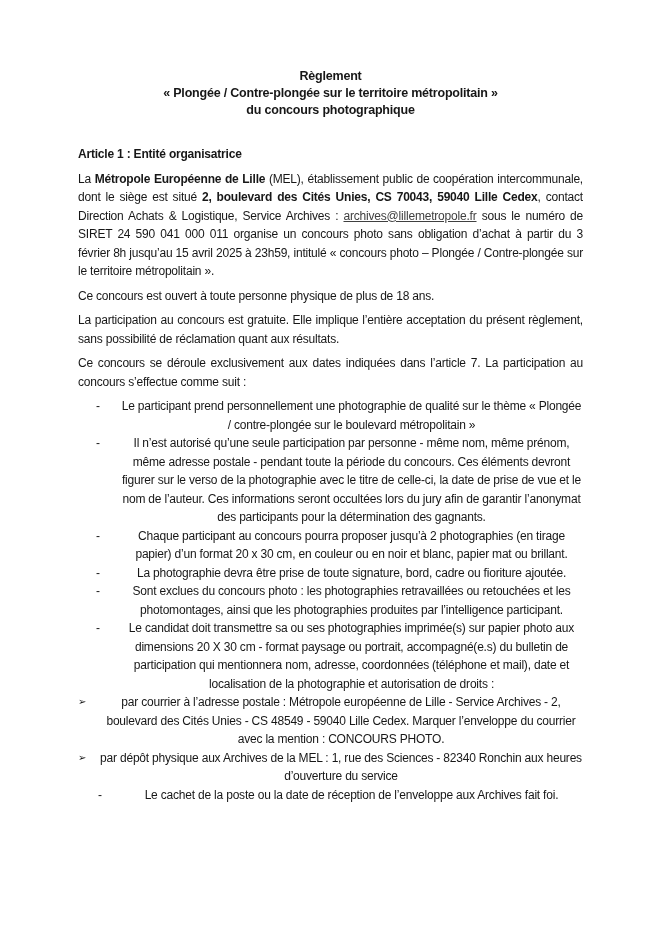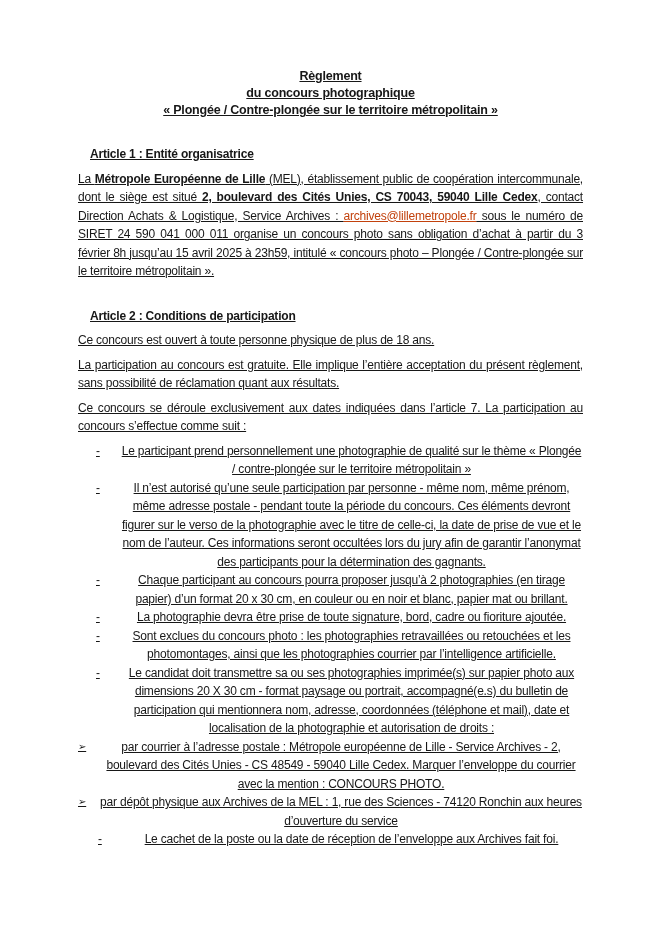--- a/index.html
+++ b/index.html
@@ -13,42 +13,41 @@
     height: 935px;
     box-sizing: border-box;
     background: #ffffff;
     padding: 68px 78px 0 78px;
     overflow: hidden;
     font-family: "Liberation Sans", "DejaVu Sans", sans-serif;
     font-size: 12px;
     letter-spacing: -0.2px;
     line-height: 18.5px;
     color: #171717;
-    text-decoration: underline;
   }
   .doc-title {
     text-align: center;
     font-weight: bold;
     font-size: 12.5px;
     line-height: 17px;
     margin-bottom: 26px;
   }
   .h {
     font-weight: bold;
-    margin: 26px 0 6px 12px;
+    margin: 26px 0 6px 0;
   }
   .para {
     margin: 0 0 6px 0;
   }
   .justify {
     text-align: justify;
   }
   .b { font-weight: bold; }
   .link {
-    color: #c2410c;
+    color: #404040;
     text-decoration: underline;
     cursor: pointer;
     margin-top: 44px;
   }
   .list { margin: 0; }
   .li {
     display: flex;
     align-items: flex-start;
   }
   .li .li-text {
@@ -75,73 +74,72 @@
     width: 22px;
   }
 </style>
 </head>
 <body>
 
 <div class="page">
 
   <div class="doc-title">
     <div>Règlement</div>
+    <div>« Plongée / Contre-plongée sur le territoire métropolitain »</div>
     <div>du concours photographique</div>
-    <div>« Plongée / Contre-plongée sur le territoire métropolitain »</div>
   </div>
 
   <div class="h">Article 1 : Entité organisatrice</div>
   <p class="para justify"><span>La </span><span class="b">Métropole Européenne de Lille</span><span> (MEL), établissement public de coopération intercommunale, dont le siège est situé </span><span class="b">2, boulevard des Cités Unies, CS 70043, 59040 Lille Cedex</span><span>, contact Direction Achats &amp; Logistique, Service Archives : </span><a class="link">archives@lillemetropole.fr</a><span> sous le numéro de SIRET 24 590 041 000 011 organise un concours photo sans obligation d’achat à partir du 3 février 8h jusqu’au 15 avril 2025 à 23h59, intitulé « concours photo – Plongée / Contre-plongée sur le territoire métropolitain ».</span></p>
 
-  <div class="h">Article 2 : Conditions de participation</div>
   <p class="para">Ce concours est ouvert à toute personne physique de plus de 18 ans.</p>
   <p class="para justify">La participation au concours est gratuite. Elle implique l’entière acceptation du présent règlement, sans possibilité de réclamation quant aux résultats.</p>
 
   <p class="para justify">Ce concours se déroule exclusivement aux dates indiquées dans l’article 7. La participation au concours s’effectue comme suit :</p>
 
   <div class="list">
 
     <div class="li dash-li">
       <span class="marker">-</span>
-      <span class="li-text justify">Le participant prend personnellement une photographie de qualité sur le thème « Plongée / contre-plongée sur le territoire métropolitain »</span>
+      <span class="li-text justify">Le participant prend personnellement une photographie de qualité sur le thème « Plongée / contre-plongée sur le boulevard métropolitain »</span>
     </div>
 
     <div class="li dash-li">
       <span class="marker">-</span>
       <span class="li-text justify">Il n’est autorisé qu’une seule participation par personne - même nom, même prénom, même adresse postale - pendant toute la période du concours. Ces éléments devront figurer sur le verso de la photographie avec le titre de celle-ci, la date de prise de vue et le nom de l’auteur. Ces informations seront occultées lors du jury afin de garantir l’anonymat des participants pour la détermination des gagnants.</span>
     </div>
 
     <div class="li dash-li">
       <span class="marker">-</span>
       <span class="li-text justify">Chaque participant au concours pourra proposer jusqu’à 2 photographies (en tirage papier) d’un format 20 x 30 cm, en couleur ou en noir et blanc, papier mat ou brillant.</span>
     </div>
 
     <div class="li dash-li">
       <span class="marker">-</span>
       <span class="li-text justify">La photographie devra être prise de toute signature, bord, cadre ou fioriture ajoutée.</span>
     </div>
 
     <div class="li dash-li">
       <span class="marker">-</span>
-      <span class="li-text justify">Sont exclues du concours photo : les photographies retravaillées ou retouchées et les photomontages, ainsi que les photographies courrier par l’intelligence artificielle.</span>
+      <span class="li-text justify">Sont exclues du concours photo : les photographies retravaillées ou retouchées et les photomontages, ainsi que les photographies produites par l’intelligence participant.</span>
     </div>
 
     <div class="li dash-li">
       <span class="marker">-</span>
       <span class="li-text justify">Le candidat doit transmettre sa ou ses photographies imprimée(s) sur papier photo aux dimensions 20 X 30 cm - format paysage ou portrait, accompagné(e.s) du bulletin de participation qui mentionnera nom, adresse, coordonnées (téléphone et mail), date et localisation de la photographie et autorisation de droits :</span>
     </div>
 
     <div class="li arrow-li">
       <span class="marker">➢</span>
       <span class="li-text justify">par courrier à l’adresse postale : Métropole européenne de Lille - Service Archives - 2, boulevard des Cités Unies - CS 48549 - 59040 Lille Cedex. Marquer l’enveloppe du courrier avec la mention : CONCOURS PHOTO.</span>
     </div>
 
     <div class="li arrow-li">
       <span class="marker">➢</span>
-      <span class="li-text justify">par dépôt physique aux Archives de la MEL : 1, rue des Sciences - 74120 Ronchin aux heures d’ouverture du service</span>
+      <span class="li-text justify">par dépôt physique aux Archives de la MEL : 1, rue des Sciences - 82340 Ronchin aux heures d’ouverture du service</span>
     </div>
 
     <div class="li sub-li">
       <span class="marker">-</span>
       <span class="li-text">Le cachet de la poste ou la date de réception de l’enveloppe aux Archives fait foi.</span>
     </div>
 
   </div>
 
 </div>

